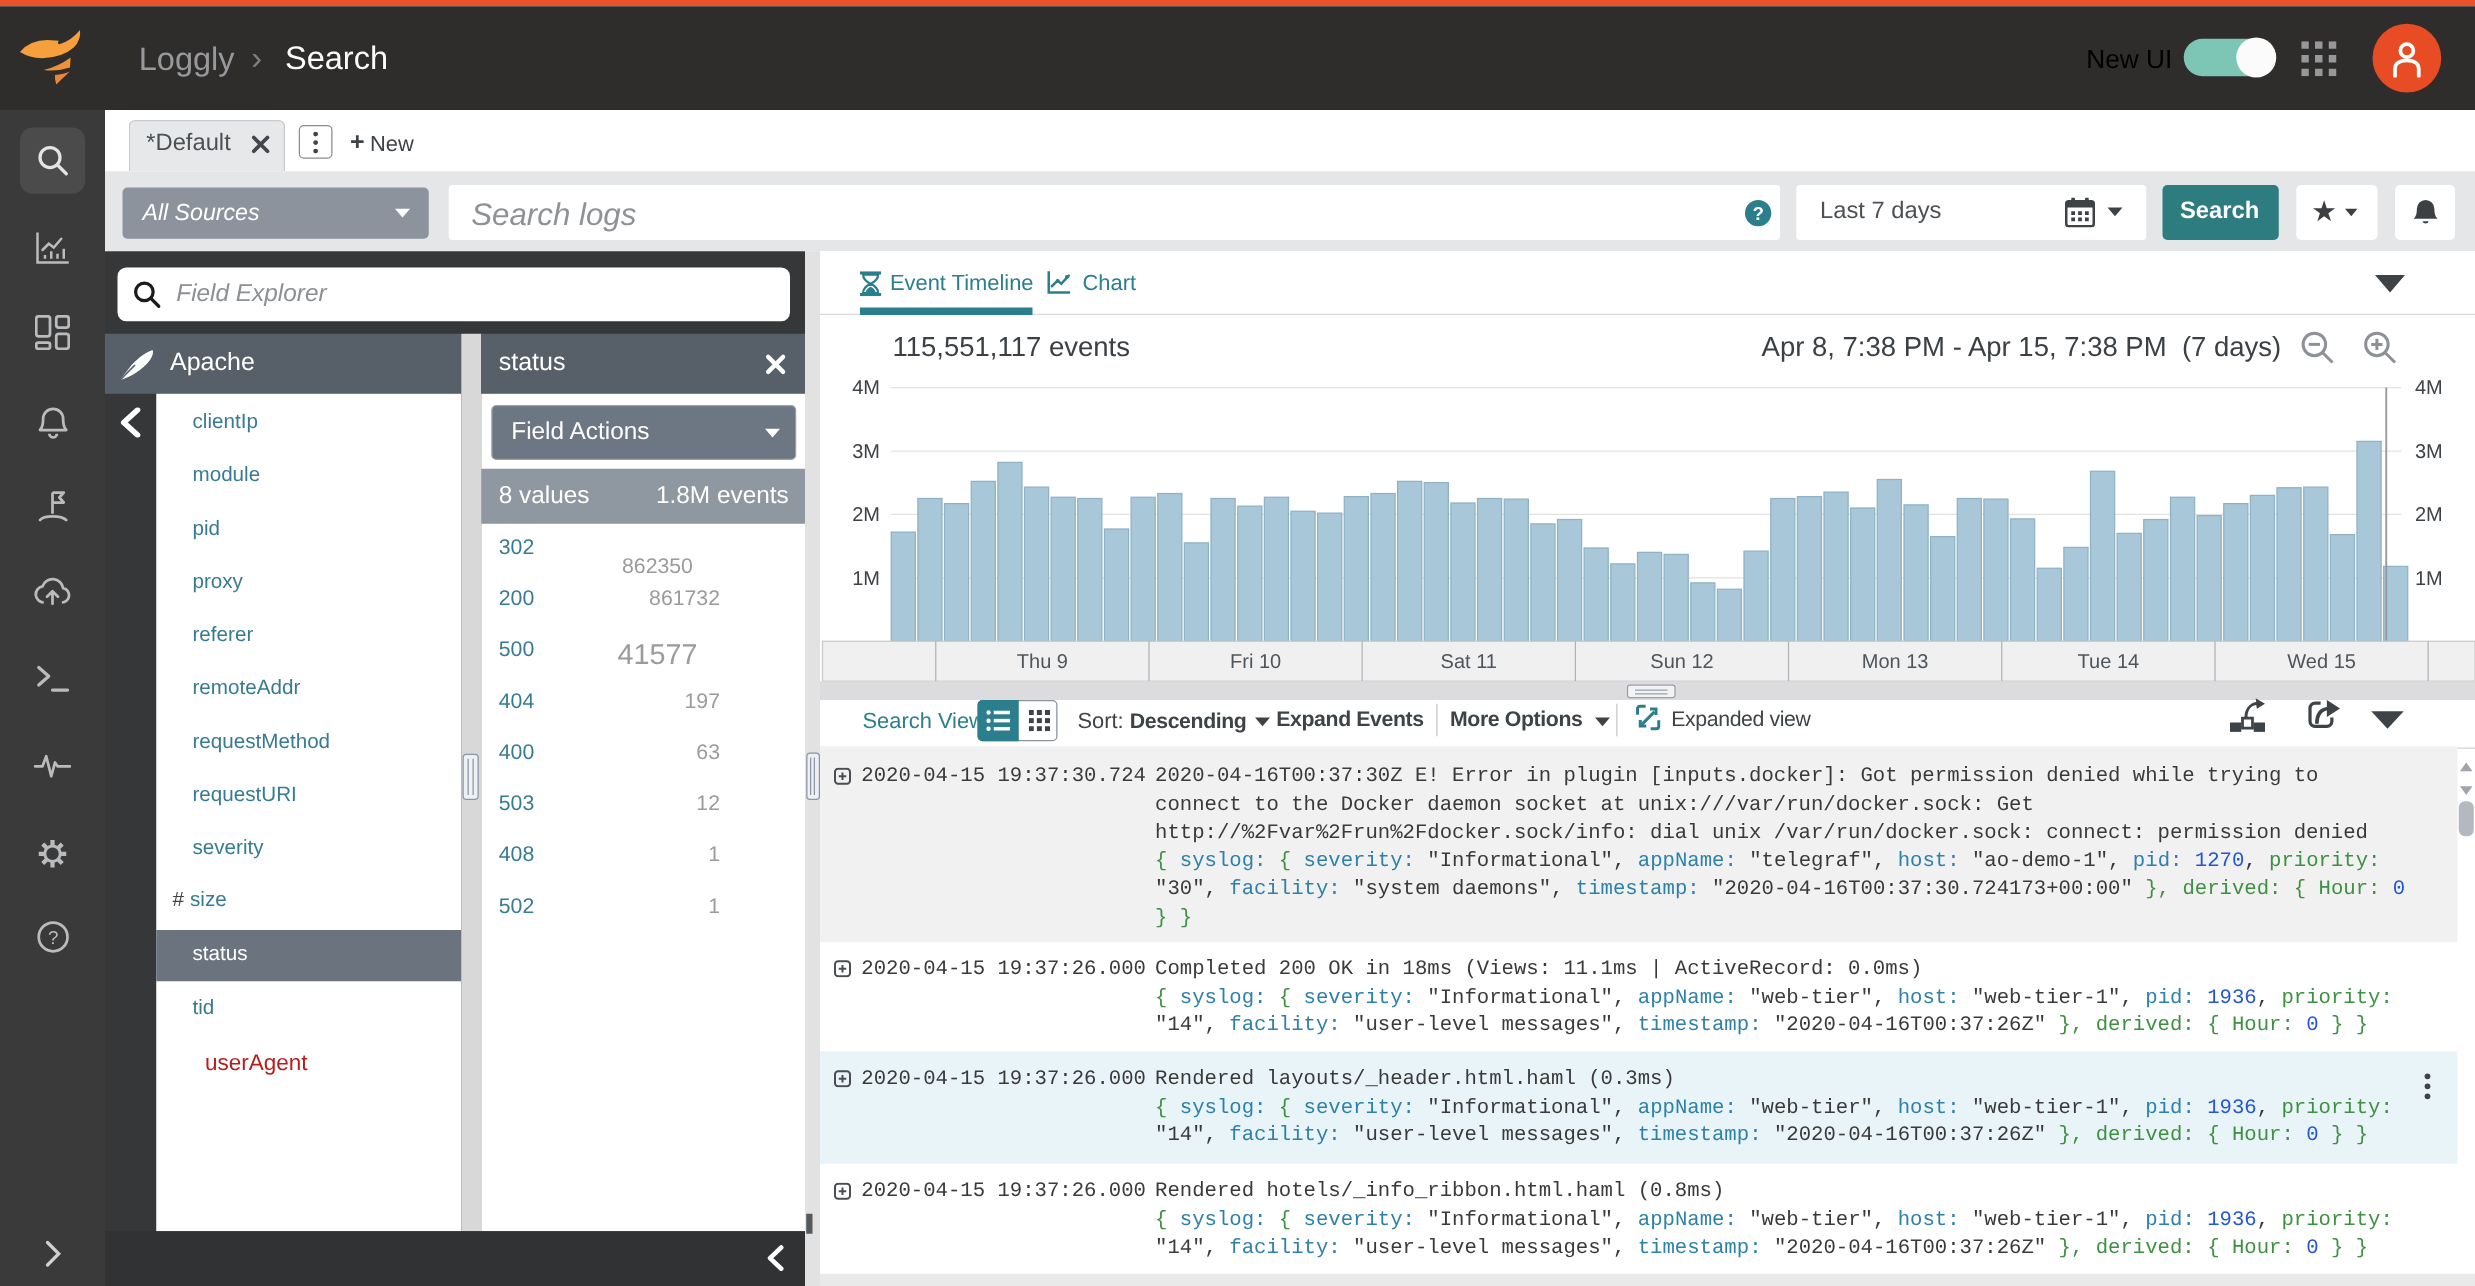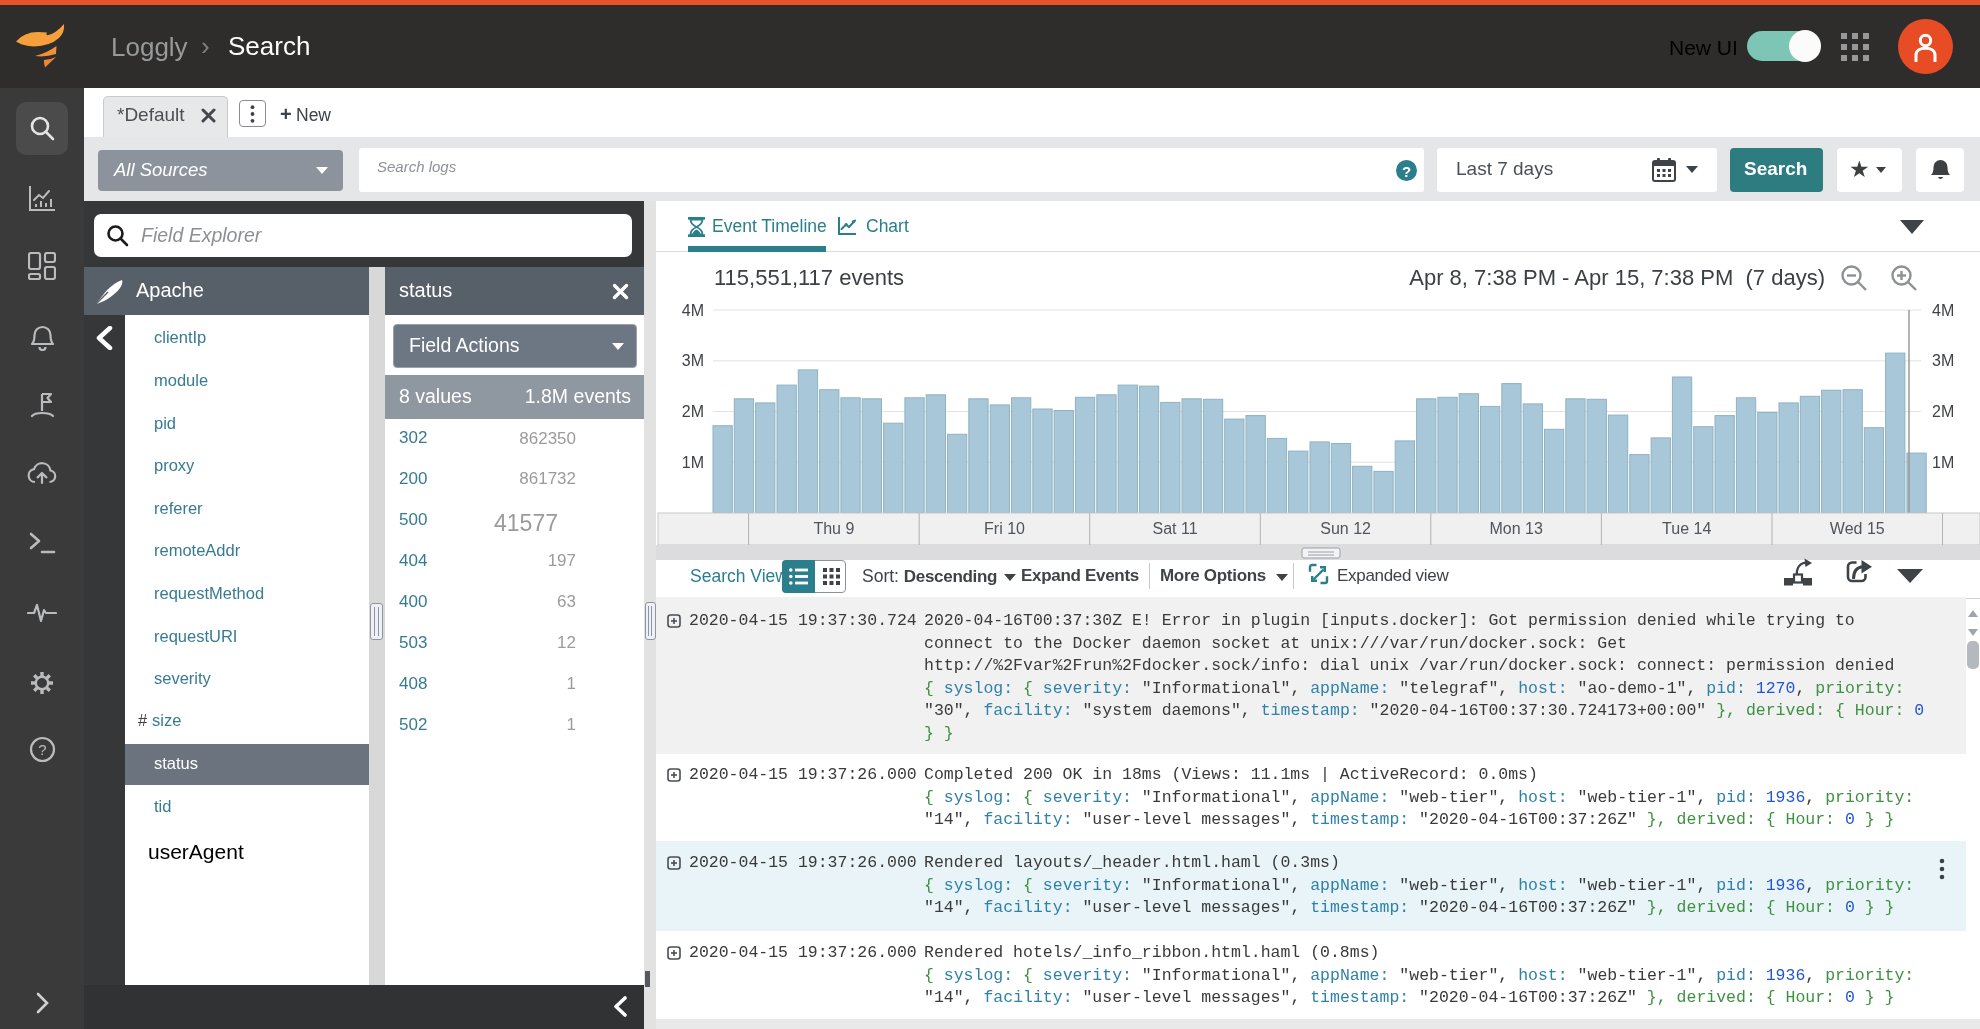--- a/index.html
+++ b/index.html
@@ -121,21 +121,21 @@
     </g>
   </svg>
 <div class="abs" style="left:280px;top:103px;font-size:20px;font-weight:bold;color:#3e4347">+</div>
 <div class="abs" style="left:296px;top:105px;font-size:17.5px;color:#3e4347">New</div>
 
 <div class="abs" style="left:84px;top:137px;width:1896px;height:64px;background:#e5e6e7"></div>
 <div class="abs" style="left:98px;top:150px;width:245px;height:41px;background:#8d939c;border-radius:4px"></div>
 <div class="abs" style="left:114px;top:159px;font-size:18.5px;font-style:italic;color:#fff">All Sources</div>
 <div class="abs caret" style="left:316px;top:167px;color:#fff"></div>
 <div class="abs" style="left:359px;top:148px;width:1065px;height:44px;background:#fff;border-radius:3px"></div>
-<div class="abs" style="left:377px;top:158px;font-size:15px;font-style:italic;color:#8e9296">Search logs</div>
+<div class="abs" style="left:377px;top:158px;font-size:25px;font-style:italic;color:#8e9296">Search logs</div>
 <div class="abs" style="left:1396px;top:160px;width:21px;height:21px;border-radius:50%;background:#2b7f8c"></div>
 <div class="abs" style="left:1402px;top:163px;font-size:15px;font-weight:bold;color:#fff">?</div>
 <div class="abs" style="left:1437px;top:148px;width:280px;height:44px;background:#fff;border-radius:3px"></div>
 <div class="abs" style="left:1456px;top:158px;font-size:19px;color:#4a5055">Last 7 days</div>
 <svg class="abs" style="left:1652px;top:158px" width="24" height="24" viewBox="0 0 24 24">
     <g fill="#3e4347">
       <rect x="1" y="3" width="22" height="20" rx="2" fill="none" stroke="#3e4347" stroke-width="2"></rect>
       <rect x="1" y="3" width="22" height="5"></rect>
       <rect x="5" y="0" width="3" height="6" rx="1"></rect>
       <rect x="16" y="0" width="3" height="6" rx="1"></rect>
@@ -186,41 +186,41 @@
 <div class="abs" style="left:154px;top:456px;font-size:16.5px;color:#377b93">proxy</div>
 <div class="abs" style="left:154px;top:499px;font-size:16.5px;color:#377b93">referer</div>
 <div class="abs" style="left:154px;top:541px;font-size:16.5px;color:#377b93">remoteAddr</div>
 <div class="abs" style="left:154px;top:584px;font-size:16.5px;color:#377b93">requestMethod</div>
 <div class="abs" style="left:154px;top:627px;font-size:16.5px;color:#377b93">requestURI</div>
 <div class="abs" style="left:154px;top:669px;font-size:16.5px;color:#377b93">severity</div>
 <div class="abs" style="left:138px;top:711px;font-size:16.5px;color:#3e4347">#</div>
 <div class="abs" style="left:152px;top:711px;font-size:16.5px;color:#377b93">size</div>
 <div class="abs" style="left:154px;top:754px;font-size:16.5px;color:#fff">status</div>
 <div class="abs" style="left:154px;top:797px;font-size:16.5px;color:#377b93">tid</div>
-<div class="abs" style="left:148px;top:840px;font-size:21px;color:#000000">userAgent</div>
+<div class="abs" style="left:164px;top:840px;font-size:18px;color:#b91c1c">userAgent</div>
 
 <div class="abs" style="left:369px;top:267px;width:16px;height:718px;background:#d8d8d9"></div>
 <div class="abs" style="left:370px;top:603px;width:13px;height:37px;border:1px solid #8b95a5;border-radius:3px;background:#eef0f3"></div>
 <div class="abs" style="left:374px;top:607px;width:1px;height:29px;background:#8b95a5"></div>
 <div class="abs" style="left:378px;top:607px;width:1px;height:29px;background:#8b95a5"></div>
 
 <div class="abs" style="left:385px;top:267px;width:259px;height:48px;background:#576069"></div>
 <div class="abs" style="left:399px;top:279px;font-size:20px;color:#fff">status</div>
 <svg class="abs" style="left:612px;top:283px" width="17" height="17" viewBox="0 0 17 17">
     <path d="M2.5 2.5 L14.5 14.5 M14.5 2.5 L2.5 14.5" stroke="#fff" stroke-width="3.4" stroke-linecap="round"></path>
   </svg>
 <div class="abs" style="left:385px;top:315px;width:259px;height:670px;background:#fff"></div>
 <div class="abs" style="left:393px;top:324px;width:244px;height:44px;background:#6d7683;border:1px solid #9aa1ab;border-radius:4px"></div>
 <div class="abs" style="left:409px;top:334px;font-size:19.5px;color:#fff">Field Actions</div>
 <div class="abs caret" style="left:612px;top:343px;color:#fff"></div>
 <div class="abs" style="left:385px;top:375px;width:259px;height:44px;background:#8f97a1"></div>
 <div class="abs" style="left:399px;top:385px;font-size:19.5px;color:#fff">8 values</div>
 <div class="abs" style="left:520px;top:385px;width:111px;font-size:19.5px;color:#fff;text-align:right">1.8M events</div>
 <div class="abs" style="left:399px;top:428px;font-size:17px;color:#377b93">302</div>
-<div class="abs" style="left:476px;top:429px;width:100px;font-size:17px;color:#9b9b9b;text-align:right">862350</div>
+<div class="abs" style="left:476px;top:443px;width:100px;font-size:17px;color:#9b9b9b;text-align:center">862350</div>
 <div class="abs" style="left:399px;top:469px;font-size:17px;color:#377b93">200</div>
 <div class="abs" style="left:476px;top:469px;width:100px;font-size:17px;color:#9b9b9b;text-align:right">861732</div>
 <div class="abs" style="left:399px;top:510px;font-size:17px;color:#377b93">500</div>
 <div class="abs" style="left:476px;top:510px;width:100px;font-size:23px;color:#9b9b9b;text-align:center">41577</div>
 <div class="abs" style="left:399px;top:551px;font-size:17px;color:#377b93">404</div>
 <div class="abs" style="left:476px;top:551px;width:100px;font-size:17px;color:#9b9b9b;text-align:right">197</div>
 <div class="abs" style="left:399px;top:592px;font-size:17px;color:#377b93">400</div>
 <div class="abs" style="left:476px;top:592px;width:100px;font-size:17px;color:#9b9b9b;text-align:right">63</div>
 <div class="abs" style="left:399px;top:633px;font-size:17px;color:#377b93">503</div>
 <div class="abs" style="left:476px;top:633px;width:100px;font-size:17px;color:#9b9b9b;text-align:right">12</div>

